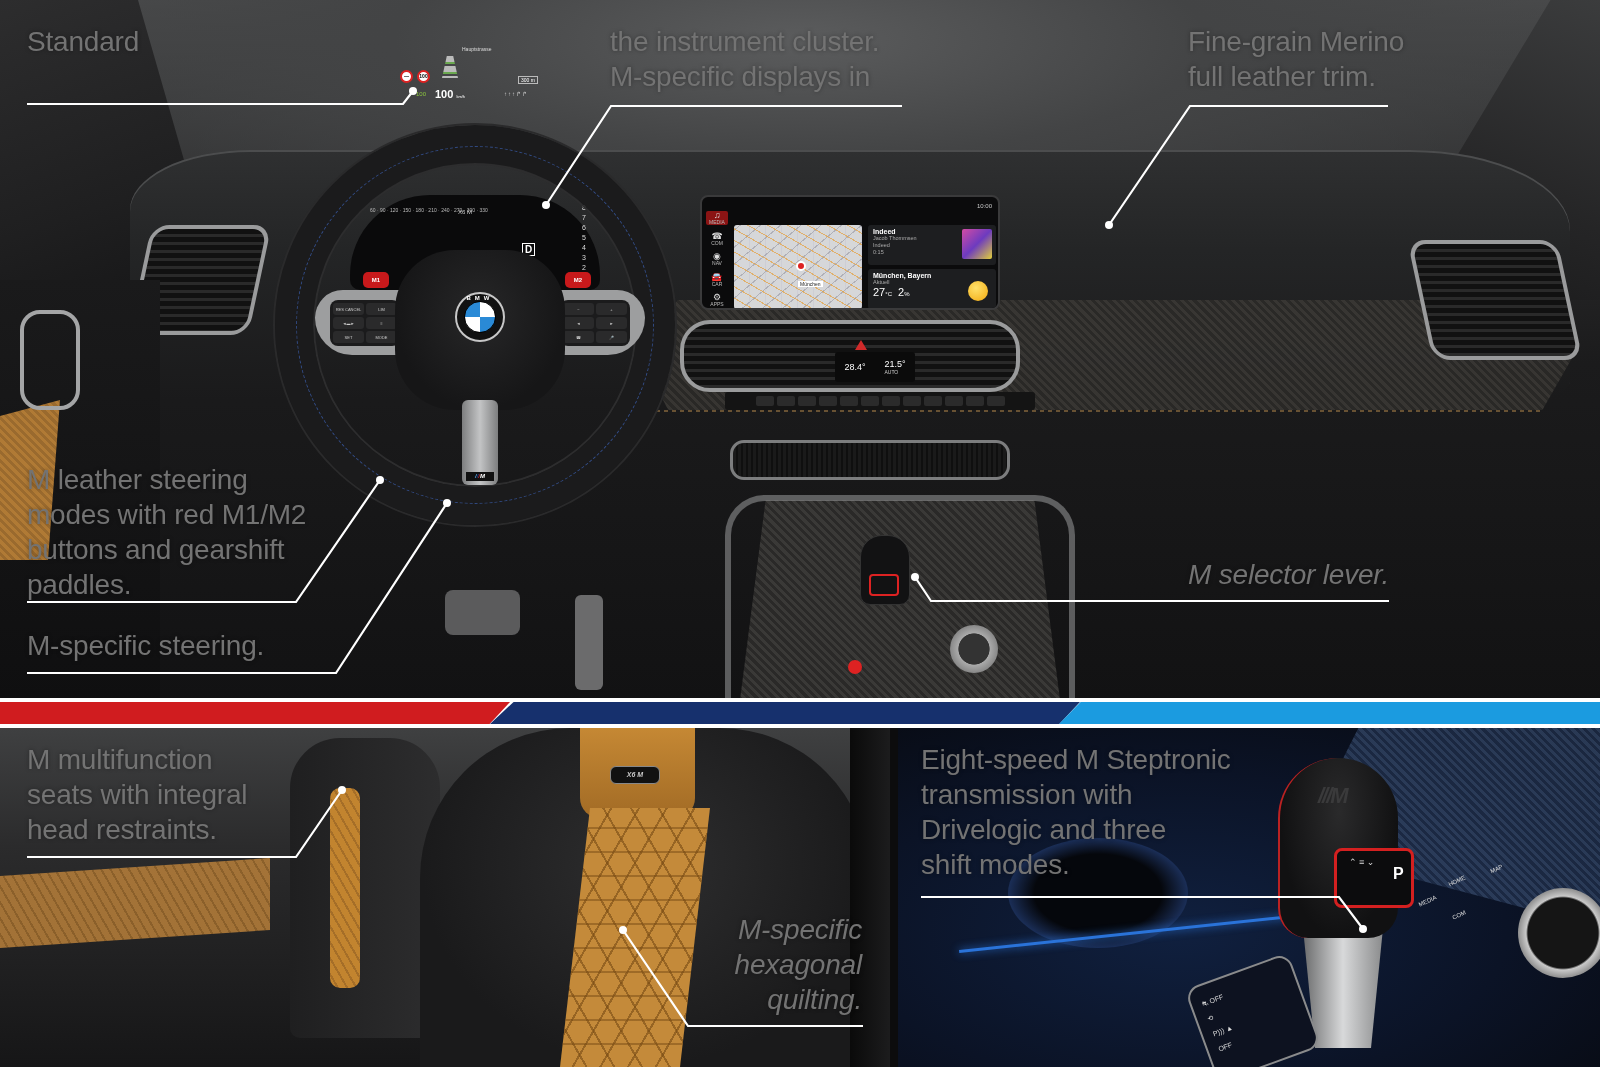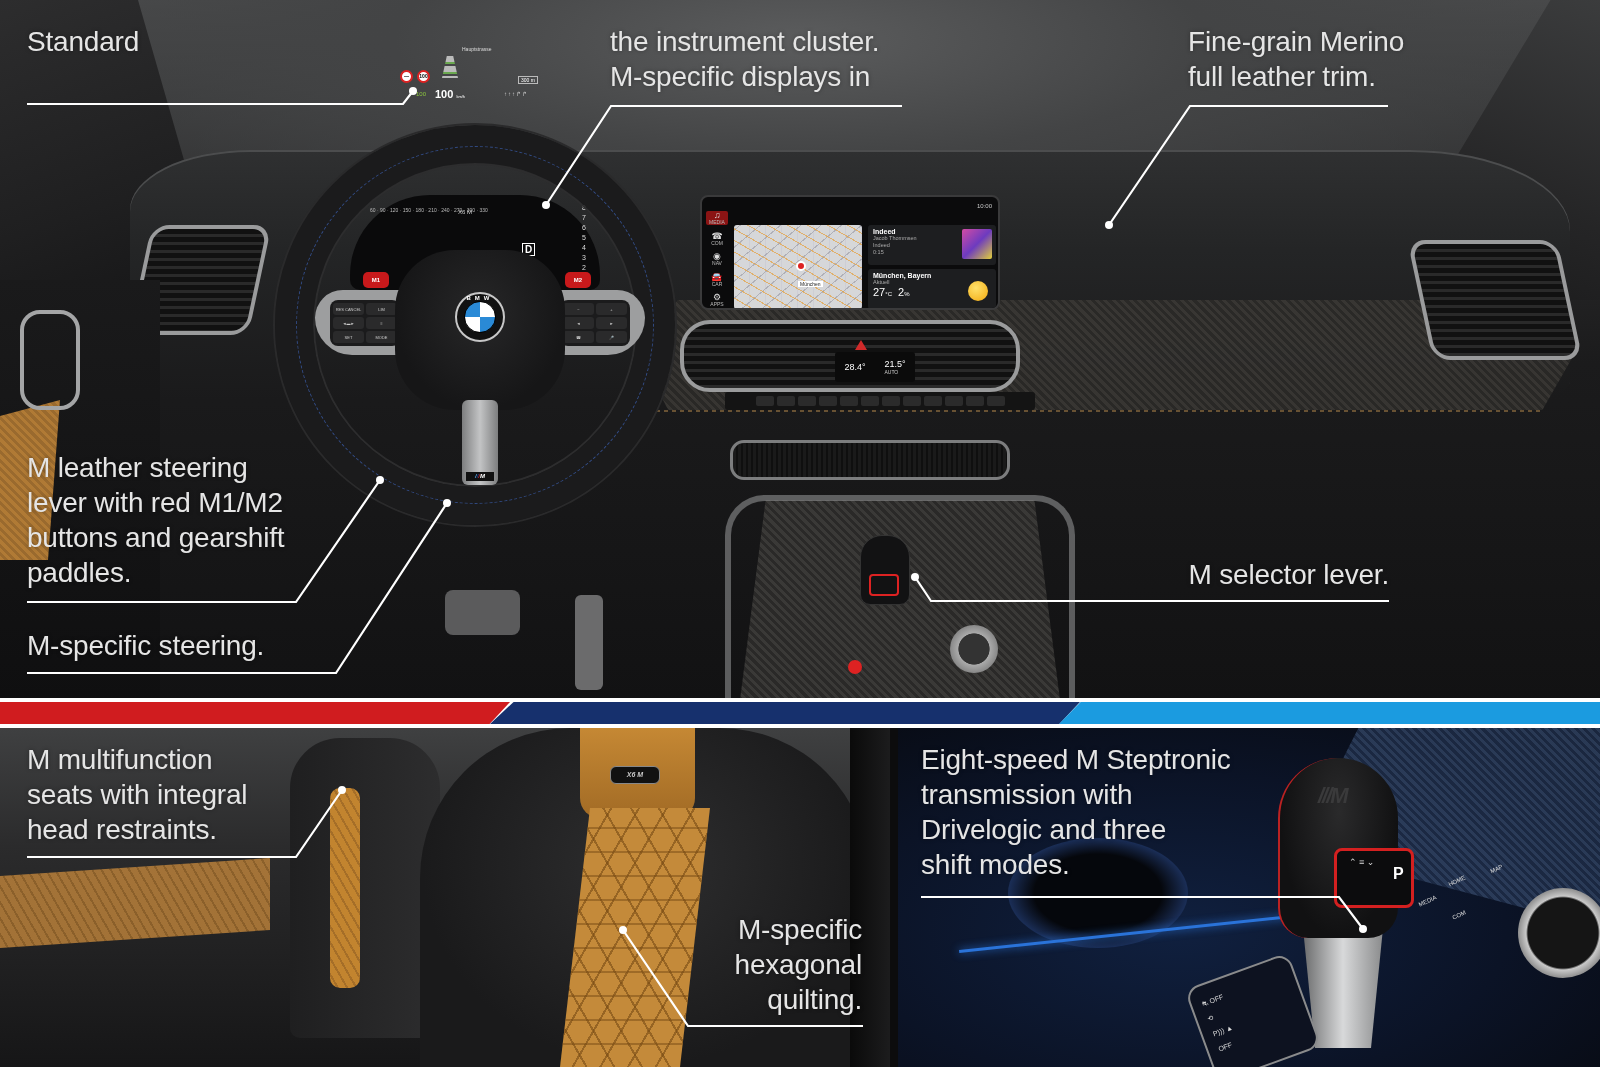--- a/index.html
+++ b/index.html
@@ -165,22 +165,22 @@
   .lever-m-logo { position:absolute; left: 420px; top: 55px; font-size: 22px; color:#3a3a3b; font-weight:bold; font-style:italic; letter-spacing:-2px; }
   .lever-buttons { position:absolute; left: 436px; top: 120px; width: 80px; height: 60px; border: 3px solid #d42020; border-radius: 8px; background:#0c0c0d; }
   .lever-p { position:absolute; left: 56px; top: 14px; font-size: 16px; color:#fff; font-weight:bold; }
   .lever-arrows { position:absolute; left: 12px; top: 4px; font-size: 9px; color:#ddd; line-height: 14px; text-align:center; }
   .idrive-panel { position:absolute; left: 520px; top: 140px; width: 120px; height: 70px; font-size: 6px; color:#ddd; }
   .idrive-panel span { position:absolute; transform: rotate(-25deg); }
   .idrive-knob2 { position:absolute; left: 620px; top: 160px; width: 90px; height: 90px; border-radius:50%; background: radial-gradient(circle,#151515 55%,#c9c9c9 58%,#7a7a7a 75%,#444 100%); }
   .drive-buttons { position:absolute; left: 300px; top: 240px; width: 110px; height: 100px; background:#0d1220; border: 2px solid #8a8b8c; border-radius: 14px; transform: rotate(-20deg); font-size: 7px; color:#ddd; padding: 10px; line-height: 16px; }
 
   
-  .callout { position:absolute; font-size: 28px; line-height: 35px; color: #e5e5e5; font-weight: normal; letter-spacing: -0.2px; text-shadow: 0 0 4px rgba(0,0,0,.35); }
-  .callout.right { text-align: right; }
+  .callout { position:absolute; font-size: 28px; line-height: 35px; color: #737373; font-weight: normal; letter-spacing: -0.2px; text-shadow: 0 0 4px rgba(0,0,0,.35); }
+  .callout.right { text-align: right; font-style: italic; }
   .leader { position:absolute; left:0; top:0; width:1600px; height:1067px; pointer-events:none; }
   .leader line, .leader polyline { stroke:#fff; stroke-width: 2.2; fill:none; }
   .leader circle { fill:#fff; }
 </style>
 </head>
 <body>
 
 <section class="top-panel">
   <div class="windshield-left"></div>
   <div class="a-pillar-right"></div>
@@ -363,23 +363,23 @@
   <div>Standard</div>
 </div>
 <div class="callout" style="left:610px;top:24px">
   <div>the instrument cluster.</div>
   <div>M-specific displays in</div>
 </div>
 <div class="callout" style="left:1188px;top:24px">
   <div>Fine-grain Merino</div>
   <div>full leather trim.</div>
 </div>
-<div class="callout" style="left:27px;top:450px">
+<div class="callout" style="left:27px;top:462px">
   <div>M leather steering</div>
-  <div>lever with red M1/M2</div>
+  <div>modes with red M1/M2</div>
   <div>buttons and gearshift</div>
   <div>paddles.</div>
 </div>
 <div class="callout" style="left:27px;top:628px">
   <div>M-specific steering.</div>
 </div>
 <div class="callout right" style="left:1100px;top:557px;width:289px">
   <div>M selector lever.</div>
 </div>
 <div class="callout" style="left:27px;top:742px">

